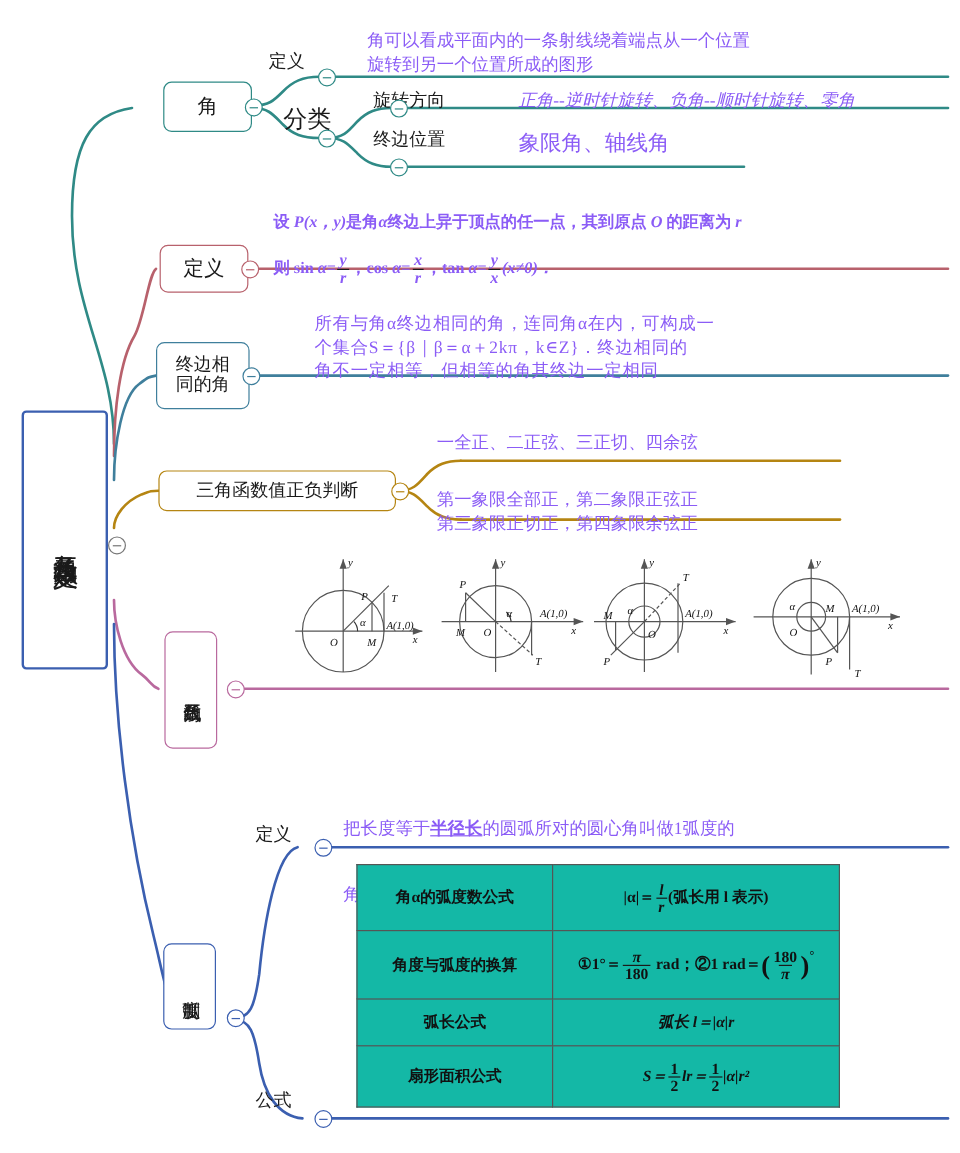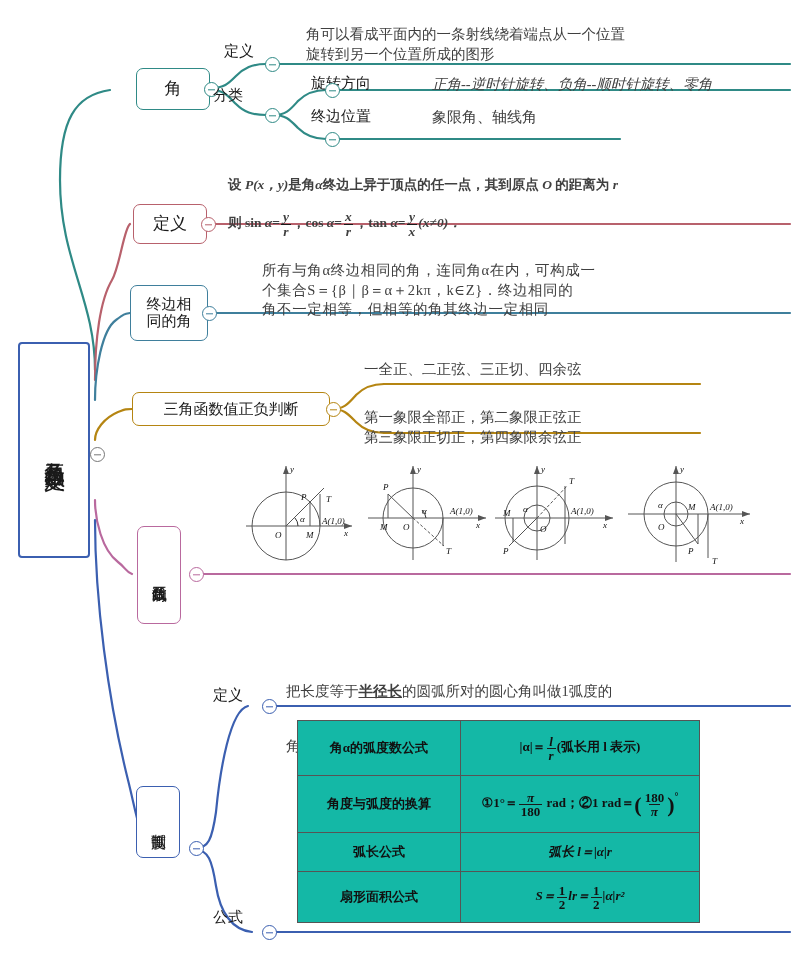--- a/index.html
+++ b/index.html
@@ -50,21 +50,21 @@
     padding: 6px 2px;
   }
   .vert {
     writing-mode: vertical-rl;
     text-orientation: upright;
   }
 
   
   .txt {
     position: absolute;
-    color: #404040;
+    color: #8b5cf6;
     line-height: 1.35;
     white-space: pre-line;
   }
   .lbl {
     position: absolute;
     color: #1a1a1a;
     font-size: 14px;
   }
 
   
@@ -177,30 +177,30 @@
     <span>角</span>
   </div>
   <div class="toggle" style="left: 204px; top: 82px; border: 1.5px solid rgb(47, 138, 134); --c: rgb(47, 138, 134); color: rgb(47, 138, 134);">
   </div>
 
   <div class="lbl" style="left:224px; top:42px; font-size:15px;">定义</div>
   <div class="toggle" style="left: 265px; top: 57px; border: 1.5px solid rgb(47, 138, 134); --c: rgb(47, 138, 134); color: rgb(47, 138, 134);"></div>
   <div class="txt" style="left:306px; top:25px; width:440px; font-size:14.5px;">角可以看成平面内的一条射线绕着端点从一个位置
 旋转到另一个位置所成的图形</div>
 
-  <div class="lbl" style="left:213px; top:86px; font-size:15px;">分类</div>
+  <div class="lbl" style="left:236px; top:86px; font-size:20px;">分类</div>
   <div class="toggle" style="left: 265px; top: 108px; border: 1.5px solid rgb(47, 138, 134); --c: rgb(47, 138, 134); color: rgb(47, 138, 134);"></div>
 
   <div class="lbl" style="left:311px; top:74px; font-size:15px;">旋转方向</div>
   <div class="toggle" style="left: 325px; top: 83px; border: 1.5px solid rgb(47, 138, 134); --c: rgb(47, 138, 134); color: rgb(47, 138, 134);"></div>
   <div class="txt" style="left:432px; top:75px; font-size:14.5px;font-style:italic;">正角--逆时针旋转、负角--顺时针旋转、零角</div>
 
   <div class="lbl" style="left:311px; top:107px; font-size:15px;">终边位置</div>
   <div class="toggle" style="left: 325px; top: 132px; border: 1.5px solid rgb(47, 138, 134); --c: rgb(47, 138, 134); color: rgb(47, 138, 134);"></div>
-  <div class="txt" style="left:432px; top:107px; font-size:15px;">象限角、轴线角</div>
+  <div class="txt" style="left:432px; top:107px; font-size:18px;">象限角、轴线角</div>
 
   <div class="node rounded" style="left:133px; top:204px; width:74px; height:40px; border:1.6px solid #b8616c; font-size:17px;">
     <span>定义</span>
   </div>
   <div class="toggle" style="left: 201px; top: 217px; border: 1.5px solid rgb(184, 97, 108); --c: rgb(184, 97, 108); color: rgb(184, 97, 108);"></div>
 
   <div class="txt bold" style="left:228px; top:158px; font-size:13.5px;">
     <span>设 </span><span class="it">P</span><span class="it">(x，y)</span><span>是角</span><span class="it">α</span><span>终边上异于顶点的任一点，其到原点 </span><span class="it">O</span><span> 的距离为 </span><span class="it">r</span>
   </div>
 

